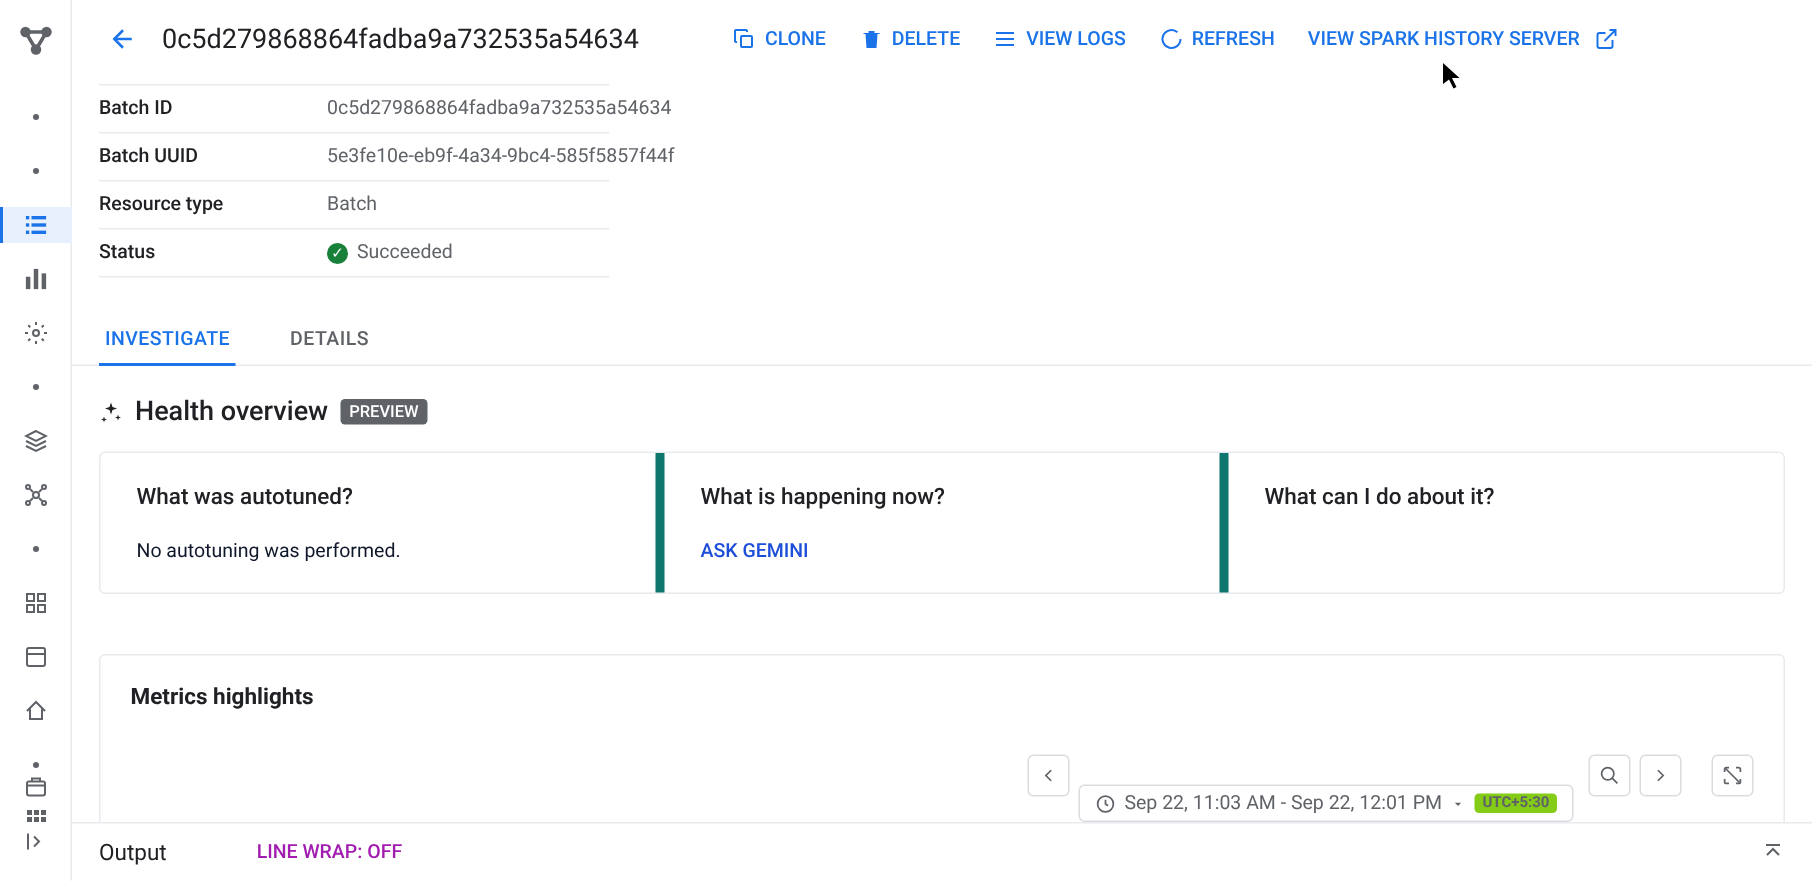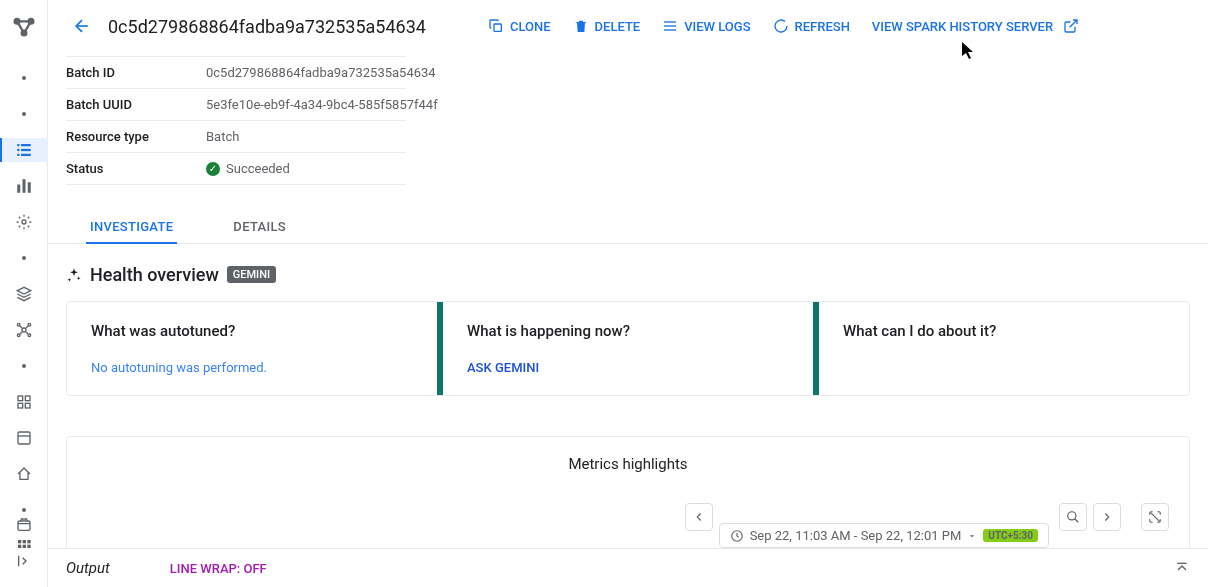--- a/index.html
+++ b/index.html
@@ -19,58 +19,58 @@
     .back-btn { color: #1a73e8; cursor: pointer; padding: 4px; }
     .page-title { color: #202124; font-size: 18px; font-weight: 400; margin-right: 20px; }
     .action-bar { display: flex; align-items: center; gap: 22px; margin-left: 30px; }
     .action-btn { display: flex; align-items: center; gap: 6px; color: #1a73e8; font-size: 13px; font-weight: 500; cursor: pointer; text-transform: uppercase; }
     .action-btn svg { width: 16px; height: 16px; }
     .badge-new { background: #1a73e8; color: #fff; font-size: 11px; font-weight: 500; padding: 2px 6px; border-radius: 3px; margin-left: 4px; }
     .ext-icon { margin-left: 4px; }
     
     .meta-table { padding: 0 18px; }
     .meta-row { display: flex; align-items: center; padding: 4px 0; font-size: 13px; }
-    .meta-label { width: 140px; font-weight: 500; color: #202124; }
+    .meta-label { width: 152px; font-weight: 500; color: #202124; }
     .meta-value { color: #5f6368; display: flex; align-items: center; gap: 6px; }
     .meta-sep { height: 1px; background: #e8eaed; margin: 4px 0; width: 340px; }
     .status-ok { width: 14px; height: 14px; background: #188038; border-radius: 50%; display: inline-flex; align-items: center; justify-content: center; }
     .status-ok::after { content: '✓'; color: #fff; font-size: 10px; }
     
     .tabs { display: flex; gap: 32px; padding: 12px 18px 0; margin-top: 14px; border-bottom: 1px solid #e8eaed; }
-    .tab { font-size: 13px; font-weight: 500; color: #5f6368; padding: 8px 4px; cursor: pointer; letter-spacing: 0.3px; margin-left: 20px; }
+    .tab { font-size: 13px; font-weight: 500; color: #5f6368; padding: 8px 4px; cursor: pointer; letter-spacing: 0.3px; }
     .tab.active { color: #1a73e8; border-bottom: 2px solid #1a73e8; margin-bottom: -1px; }
     
     .section { padding: 20px 18px; }
     .section-title { display: flex; align-items: center; gap: 8px; font-size: 18px; font-weight: 500; }
     .sparkle-icon { width: 16px; height: 16px; }
     .preview-badge { background: #5f6368; color: #fff; font-size: 11px; padding: 2px 6px; border-radius: 3px; font-weight: 500; }
     
     .health-cards { display: flex; border: 1px solid #e8eaed; border-radius: 4px; margin-top: 16px; }
     .health-card { flex: 1; padding: 20px 24px; border-right: 6px solid #0f766e; }
     .health-card:last-child { border-right: none; }
     .health-card-title { font-size: 15px; font-weight: 500; margin-bottom: 20px; }
-    .health-card-body { font-size: 13px; color: #3b82f6; }
+    .health-card-body { font-size: 13px; color: #0f172a; }
     .ask-gemini { color: #1d4ed8; font-size: 13px; font-weight: 500; cursor: pointer; }
     
     .metrics-section { border: 1px solid #e8eaed; border-radius: 4px; margin: 20px 18px 0; padding: 0; }
-    .metrics-title { font-size: 15px; font-weight: 400; padding: 18px 20px 12px; text-align: center; }
+    .metrics-title { font-size: 15px; font-weight: 700; padding: 18px 20px 12px; }
     .metrics-toolbar { display: flex; justify-content: flex-end; align-items: center; gap: 6px; padding: 0 20px 12px; }
     .time-nav { width: 28px; height: 28px; border: 1px solid #dadce0; border-radius: 4px; display: flex; align-items: center; justify-content: center; cursor: pointer; color: #5f6368; }
     .time-range { border: 1px solid #dadce0; border-radius: 4px; padding: 4px 10px; display: flex; align-items: center; gap: 6px; font-size: 13px; cursor: pointer; color: #5f6368; margin-top: 38px; }
     .tz-badge { background: #84cc16; border-radius: 3px; padding: 1px 5px; font-size: 10px; font-weight: 700; }
     .tool-btn { width: 28px; height: 28px; border: 1px solid #dadce0; border-radius: 4px; display: flex; align-items: center; justify-content: center; cursor: pointer; color: #5f6368; margin-left: 4px; }
     
     .chart-grid { display: flex; gap: 14px; padding: 0 20px 20px; }
     .chart-card { flex: 1; border: 1px solid #e8eaed; border-radius: 4px; padding: 14px; min-height: 90px; }
     .chart-title { font-size: 14px; color: #202124; margin-bottom: 12px; }
     .chart-divider { height: 1px; background: #f1f3f4; margin-bottom: 6px; }
     .chart-tick { font-size: 10px; color: #9aa0a6; text-align: right; }
     
     .output-bar { position: absolute; bottom: 0; left: 48px; right: 0; display: flex; align-items: center; padding: 10px 18px; background: #fff; border-top: 1px solid #e8eaed; }
-    .output-title { font-size: 15px; font-weight: 400; margin-right: 60px; font-style: italic; }
+    .output-title { font-size: 15px; font-weight: 400; margin-right: 60px; }
     .line-wrap { color: #a21caf; font-size: 13px; font-weight: 500; cursor: pointer; }
     .output-expand { margin-left: auto; cursor: pointer; color: #5f6368; }
     
     .cursor { position: absolute; left: 962px; top: 42px; pointer-events: none; z-index: 100; }
     
     svg { display: block; }
   </style>
 </head>
 <body>
 
@@ -263,21 +263,21 @@
     <div class="tab active">INVESTIGATE</div>
     <div class="tab">DETAILS</div>
   </div>
 
   <div class="section">
     <div class="section-title">
       <svg class="sparkle-icon" viewBox="0 0 24 24" fill="#202124">
           <path d="M12 2l1.5 4.5L18 8l-4.5 1.5L12 14l-1.5-4.5L6 8l4.5-1.5L12 2zM19 14l.75 2.25L22 17l-2.25.75L19 20l-.75-2.25L16 17l2.25-.75L19 14zM5 16l.75 2.25L8 19l-2.25.75L5 22l-.75-2.25L2 19l2.25-.75L5 16z"></path>
         </svg>
       <span>Health overview</span>
-      <span class="preview-badge">GEMINI</span>
+      <span class="preview-badge">PREVIEW</span>
     </div>
     <div class="health-cards">
       <div class="health-card">
         <div class="health-card-title">What was autotuned?</div>
         <div class="health-card-body">No autotuning was performed.</div>
       </div>
       <div class="health-card">
         <div class="health-card-title">What is happening now?</div>
         <div class="ask-gemini">ASK GEMINI</div>
       </div>

